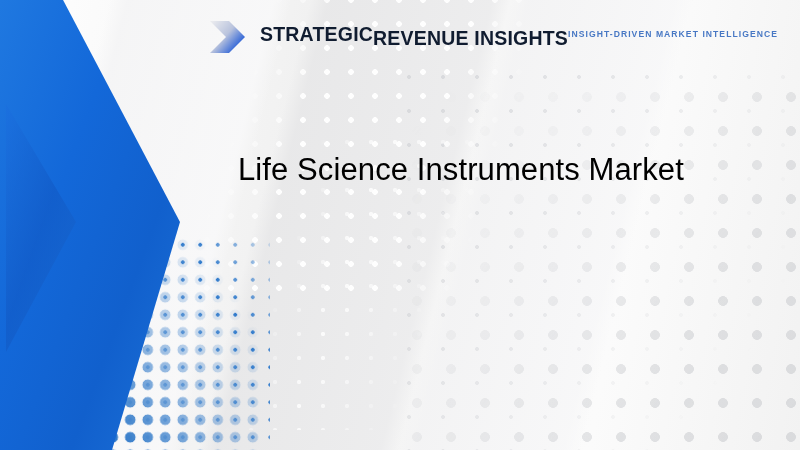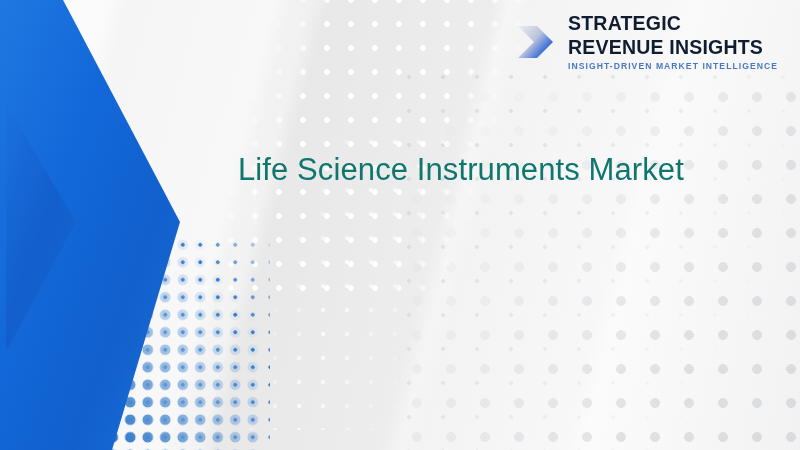--- a/index.html
+++ b/index.html
@@ -92,21 +92,21 @@
   
   #dots-blue-clip, #dots-blue-fine { pointer-events:none; }
 
   
   #logo {
     position:absolute; right:22px; top:14px;
     display:flex; align-items:center; gap:9px;
   }
   #logo-mark { width:46px; height:46px; flex:0 0 auto; }
   #logo-mark svg { display:block; }
-  #logo-text { display:flex; flex-direction:column; line-height:1; }
+  #logo-text { display:flex; flex-direction:row; line-height:1; }
   .logo-line {
     font-family:"Liberation Sans", sans-serif;
     font-weight:bold;
     font-size:19.5px;
     letter-spacing:.2px;
     color:#101c30;
     white-space:nowrap;
   }
   .logo-line.l2 { margin-top:4px; }
   #logo-tagline {
@@ -120,21 +120,21 @@
   }
 
   
   #title {
     position:absolute;
     left:238px; top:152px;
     width:540px;
     font-family:"Liberation Sans", sans-serif;
     font-size:31px;
     font-weight:normal;
-    color:#0f766e;
+    color:#000000;
     letter-spacing:.1px;
     white-space:nowrap;
   }
   #email {
     position:absolute;
     left:227px; top:370px;
     font-family:"Liberation Sans", sans-serif;
     font-size:22.5px;
     font-weight:normal;
     color:#1a1d21;

